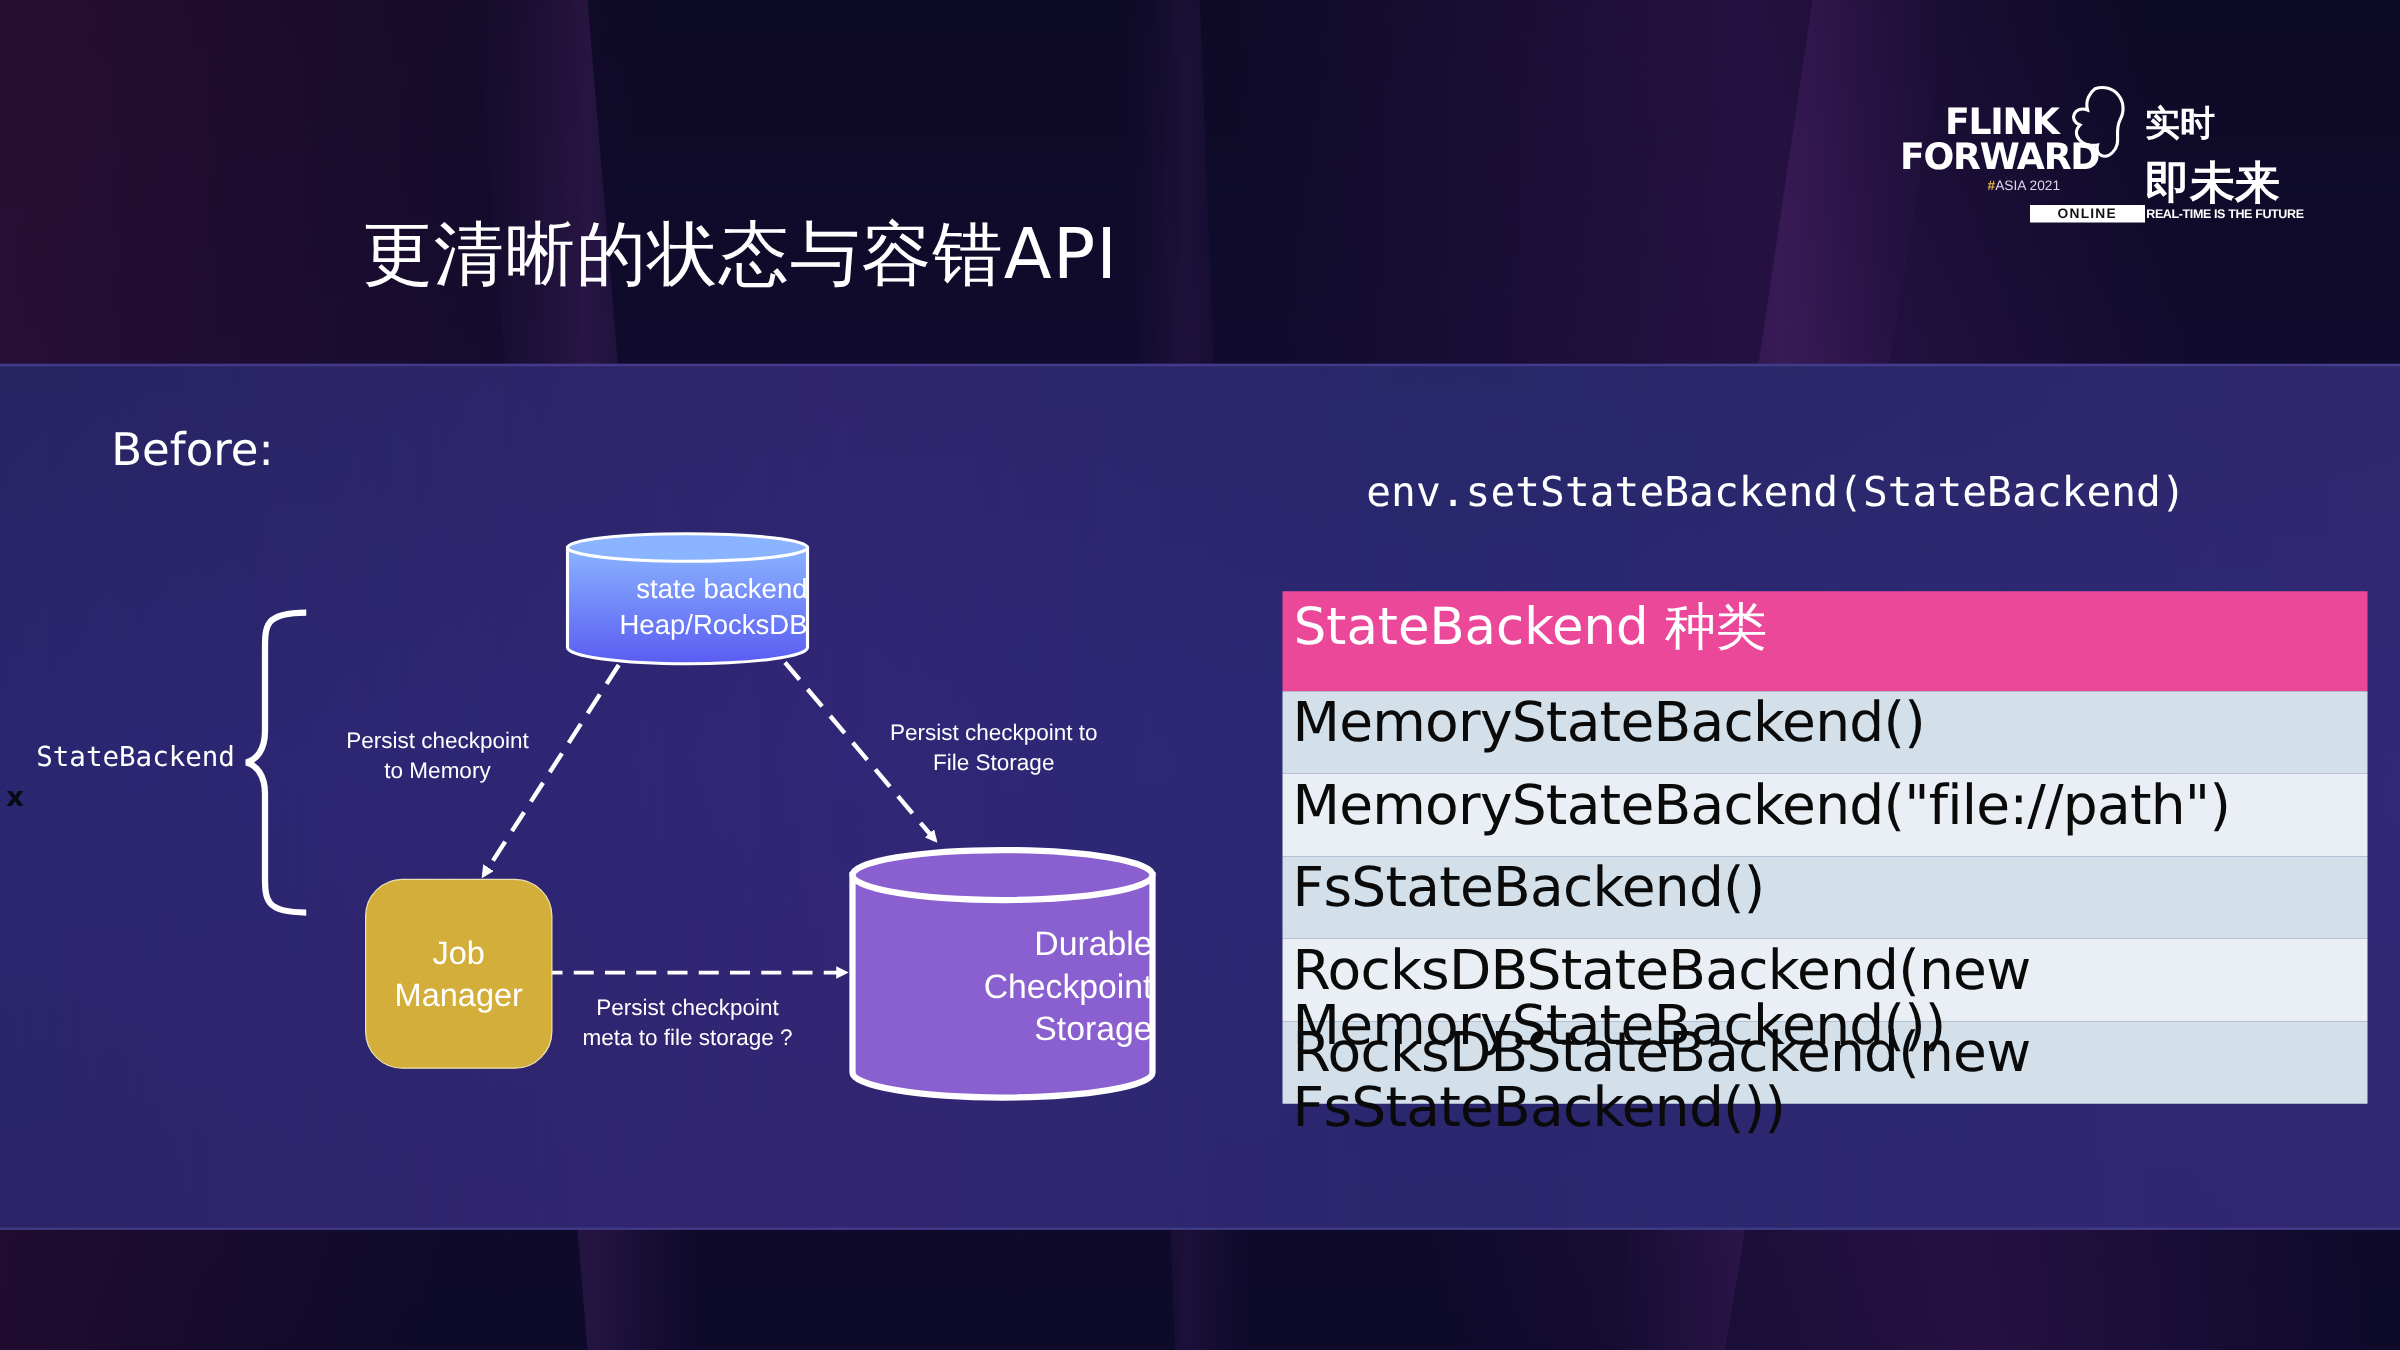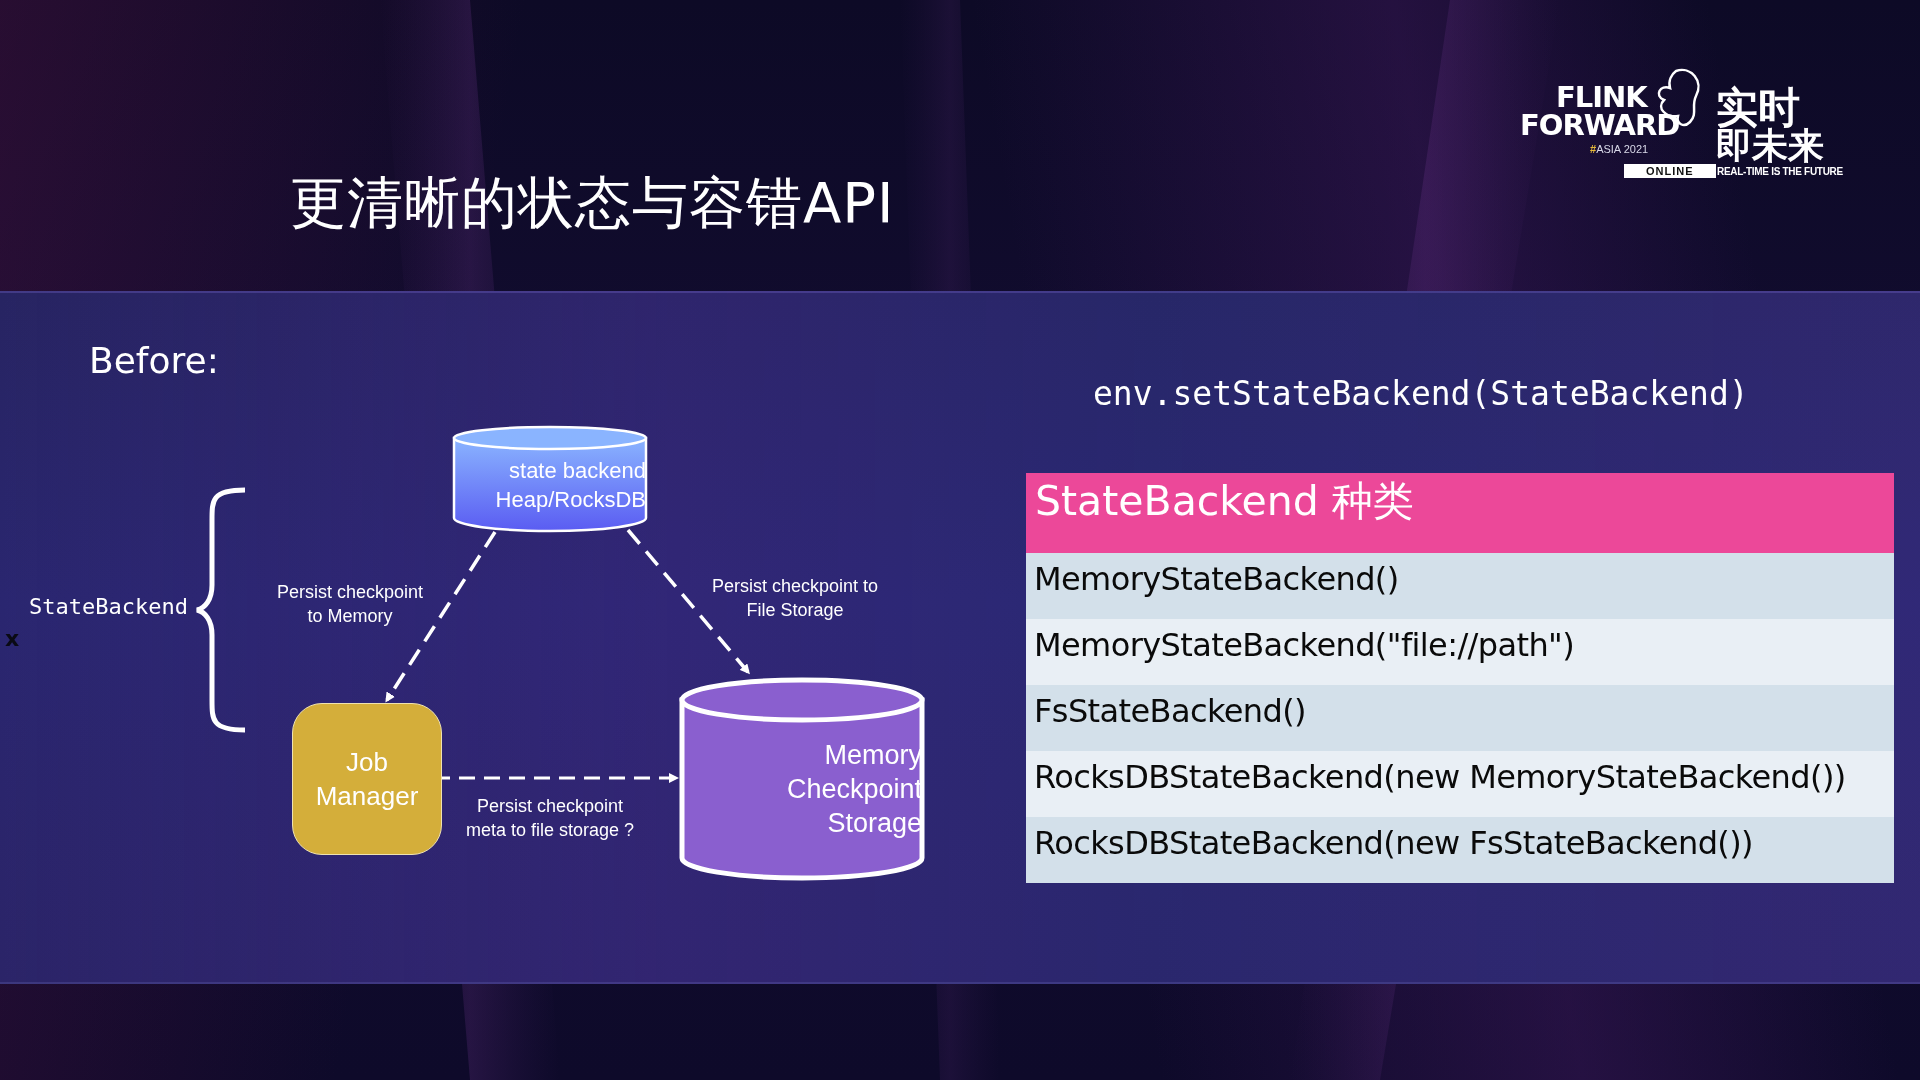--- a/index.html
+++ b/index.html
@@ -27,21 +27,21 @@
   
   .logo { position:absolute; left:1518px; top:66px; width:330px; height:120px; }
   .logo .ff1, .logo .ff2 { position:absolute; font-family:"DejaVu Sans", sans-serif; font-weight:bold; color:#fff; }
   .logo .ff1 { left:38px; top:14px; font-size:29px; letter-spacing:-1px; }
   .logo .ff2 { left:2px; top:42px; font-size:29px; letter-spacing:-1px; }
   .logo .asia { position:absolute; left:72px; top:77px; font-size:11px; color:#d8d8e8;text-align:center; }
   .logo .asia .hash { color:#e6b93a; font-weight:bold; }
   .logo .online { position:absolute; left:106px; top:98px; font-size:11px; font-weight:bold;
     background:#fff; color:#111; padding:1px 22px; letter-spacing:1px; }
   .logo .cn1, .logo .cn2 { position:absolute; font-family:"DejaVu Sans", sans-serif; font-weight:bold; color:#fff; }
-  .logo .cn1 { left:198px; top:14px; font-size:42px; }
+  .logo .cn1 { left:198px; top:14px; font-size:28px; }
   .logo .cn2 { left:198px; top:56px; font-size:36px; }
   .logo .tag { position:absolute; left:199px; top:100px; font-size:10px; font-weight:bold; color:#fff; letter-spacing:-0.3px; }
   .logo svg { position:absolute; left:128px; top:0px; }
 
   .before { position:absolute; left:53px; top:340px; font-size:36px; font-family:"DejaVu Sans", sans-serif;margin-left:36px; }
   .sb-label { position:absolute; left:29px; top:594px; font-size:22px; font-family:"DejaVu Sans Mono", monospace; }
   .x-mark { position:absolute; left:5px; top:626px; font-size:22px; font-weight:bold; color:#0a0a14; font-family:"DejaVu Sans", sans-serif; }
   .code { position:absolute; left:1093px; top:374px; font-size:33px; font-family:"DejaVu Sans Mono", monospace; color:#fff; }
 
   .diagram { position:absolute; left:0; top:0; width:1000px; height:1000px; }
@@ -57,21 +57,21 @@
 
   .table {
     position:absolute; left:1026px; top:473px; width:868px;
   }
   .thead {
     height:80px; background:#ec4899; color:#fff; font-size:41px; padding-left:9px; box-sizing:border-box;
     line-height:56px; font-family:"DejaVu Sans", sans-serif;
   }
   .trow {
     height:66px; box-sizing:border-box; padding-left:8px; padding-top:4px;
-    font-size:32px; line-height:44px; color:#0a0a0a; font-family:"DejaVu Sans", sans-serif; letter-spacing:-0.6px;
+    font-size:44px; line-height:44px; color:#0a0a0a; font-family:"DejaVu Sans", sans-serif; letter-spacing:-0.6px;
   }
   .trow.odd { background:#d3e0ea; }
   .trow.even { background:#e9eff5; }
 </style>
 </head>
 <body>
 
 <svg class="streak" width="1920" height="1080" style="left:0;top:0;">
   <defs>
     <linearGradient id="g1" x1="0" y1="0" x2="1" y2="0">
@@ -134,21 +134,21 @@
   <line x1="628" y1="530" x2="748" y2="672" stroke="#fff" stroke-width="3.5" stroke-dasharray="18,10" marker-end="url(#arrow)"></line>
   <line x1="434" y1="778" x2="676" y2="778" stroke="#fff" stroke-width="3" stroke-dasharray="16,9" marker-end="url(#arrow)"></line>
 </svg>
 
 <div class="cyl-text" style="left:454px;top:456px;width:192px;font-size:22px;line-height:29px;">
   <div>state backend</div>
   <div>Heap/RocksDB</div>
 </div>
 
 <div class="cyl-text" style="left:682px;top:738px;width:240px;font-size:27px;line-height:34px;">
-  <div>Memory</div>
+  <div>Durable</div>
   <div>Checkpoint</div>
   <div>Storage</div>
 </div>
 
 <div class="jm">
   <div>Job</div>
   <div>Manager</div>
 </div>
 
 <div class="dlabel" style="left:255px;top:580px;width:190px;">

